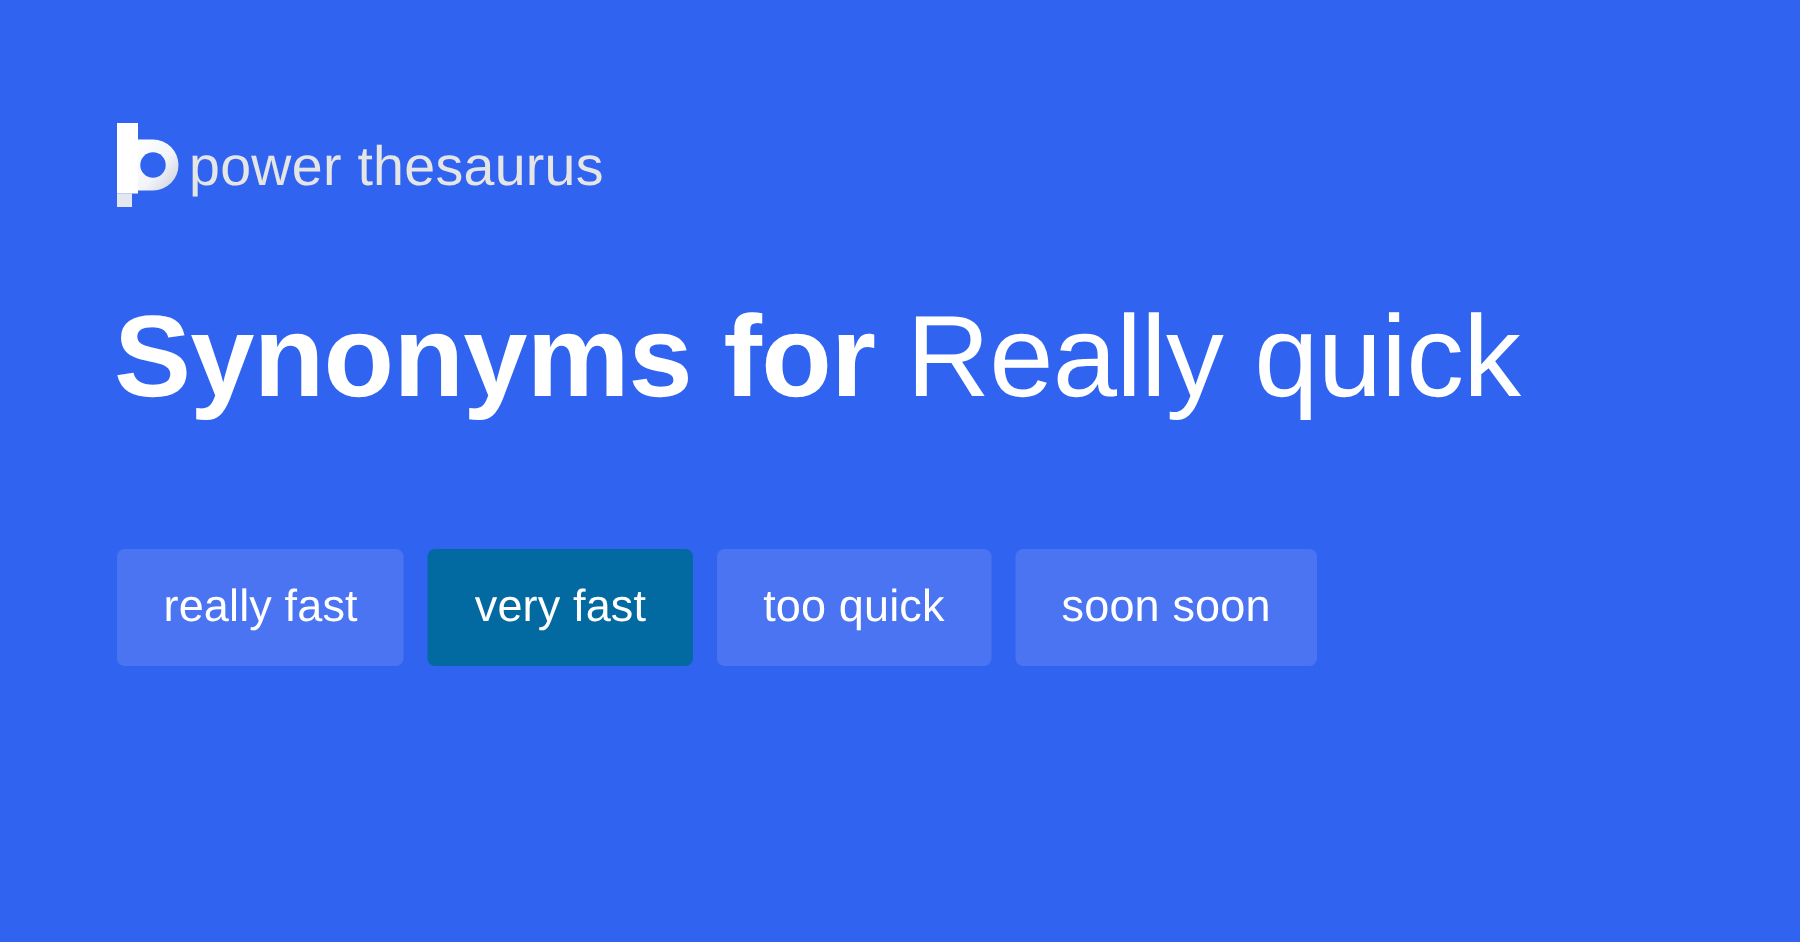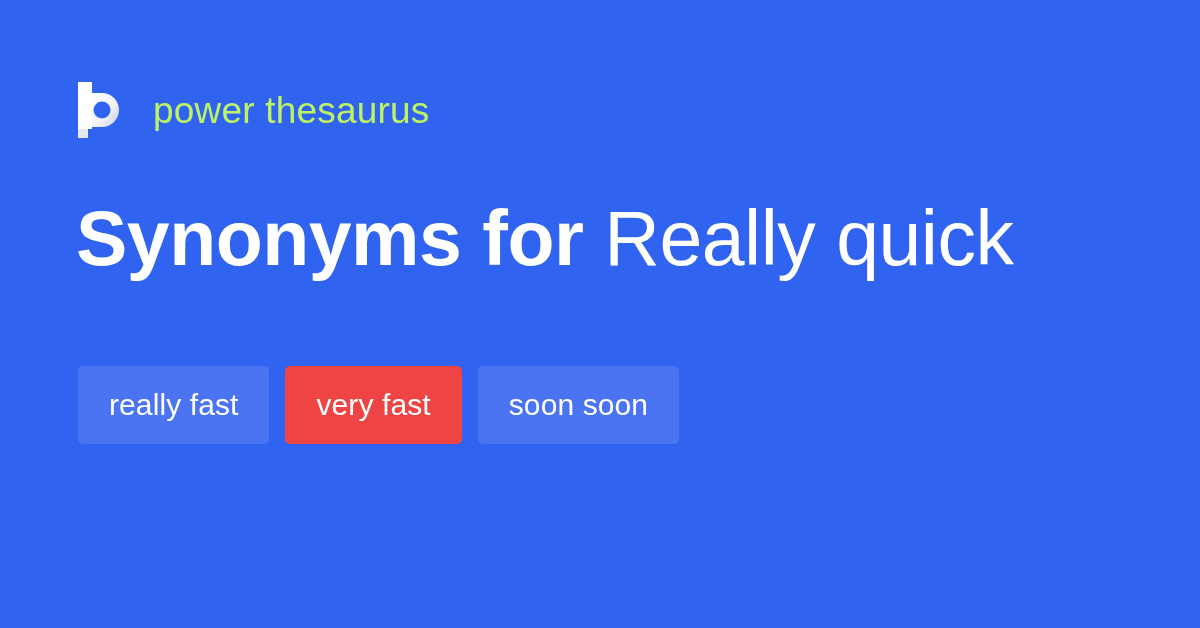--- a/index.html
+++ b/index.html
@@ -34,26 +34,25 @@
   }
 
   .logo-mark {
     width: 48px;
     height: 56px;
     display: block;
     flex: 0 0 auto;
   }
 
   .brand-name {
-    margin-left: 27px;
     font-family: "Liberation Sans", sans-serif;
     font-size: 37px;
     font-weight: 500;
     letter-spacing: 0.2px;
-    color: #bef264;
+    color: #e5e5e5;
     line-height: 1;
     white-space: nowrap;
   }
 
   
   .headline {
     position: absolute;
     left: 76px;
     top: 198px;
     width: 1060px;
@@ -123,21 +122,24 @@
 
   <h1 class="headline">
     <span>Synonyms for</span>
     <span class="term">Really quick</span>
   </h1>
 
   <div class="chips">
       <div class="chip" style="background: rgb(74, 116, 241);">
         <span>really fast</span>
       </div>
-      <div class="chip" style="background: #ef4444;">
+      <div class="chip" style="background: #0369a1;">
         <span>very fast</span>
+      </div>
+      <div class="chip" style="background: rgb(74, 116, 241);">
+        <span>too quick</span>
       </div>
       <div class="chip" style="background: rgb(74, 116, 241);">
         <span>soon soon</span>
       </div>
     </div>
 
 </div>
 
 </body></html>

